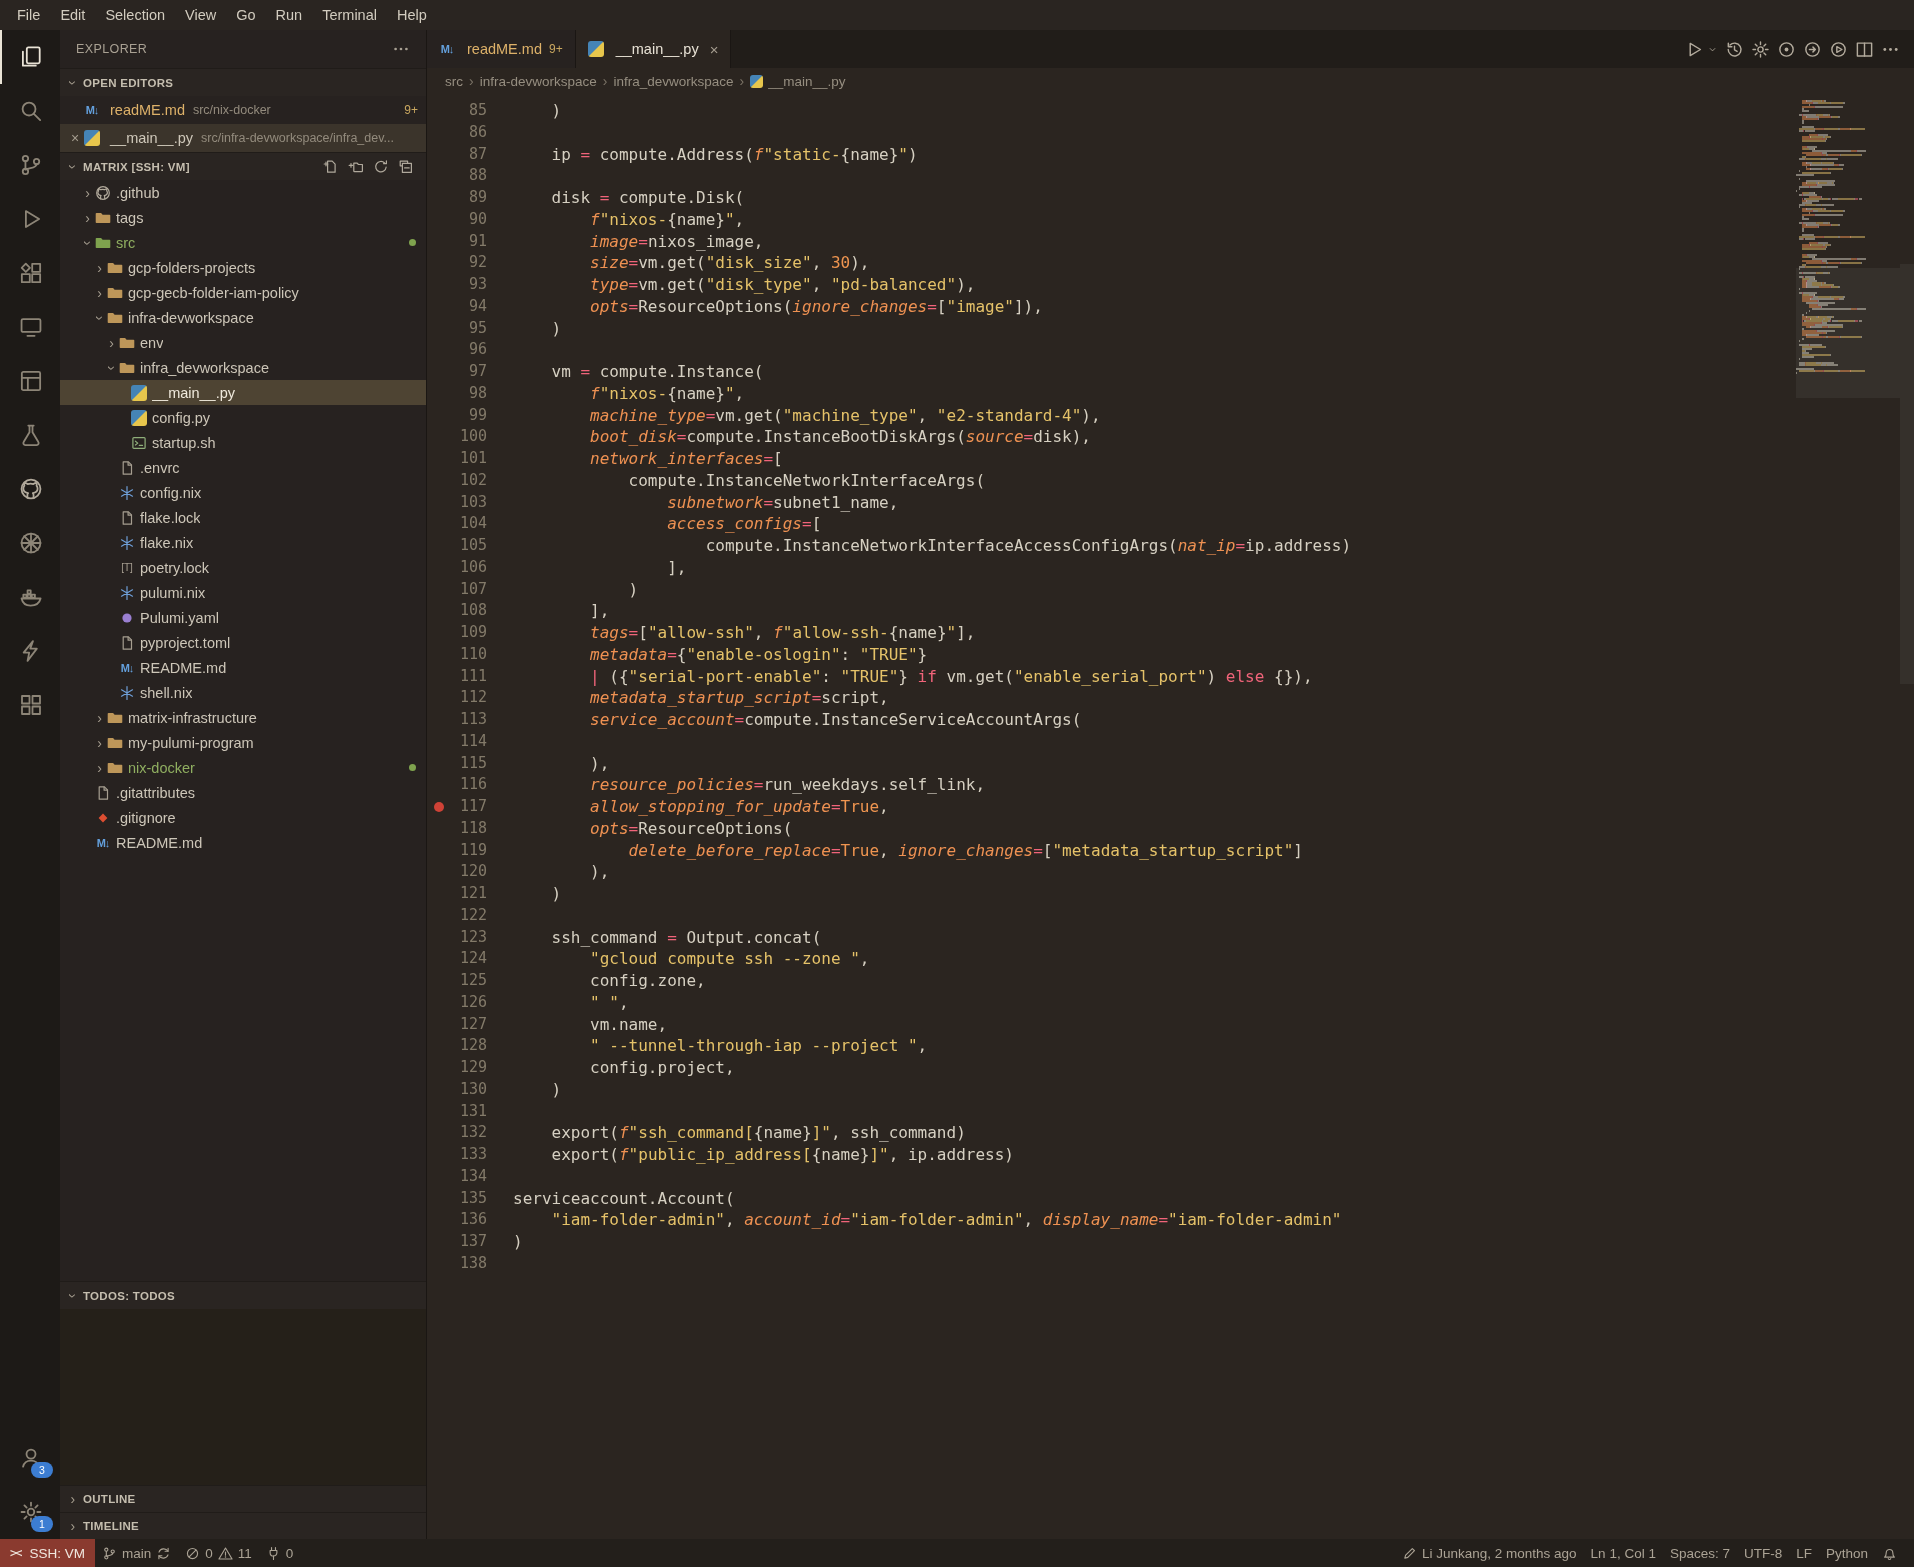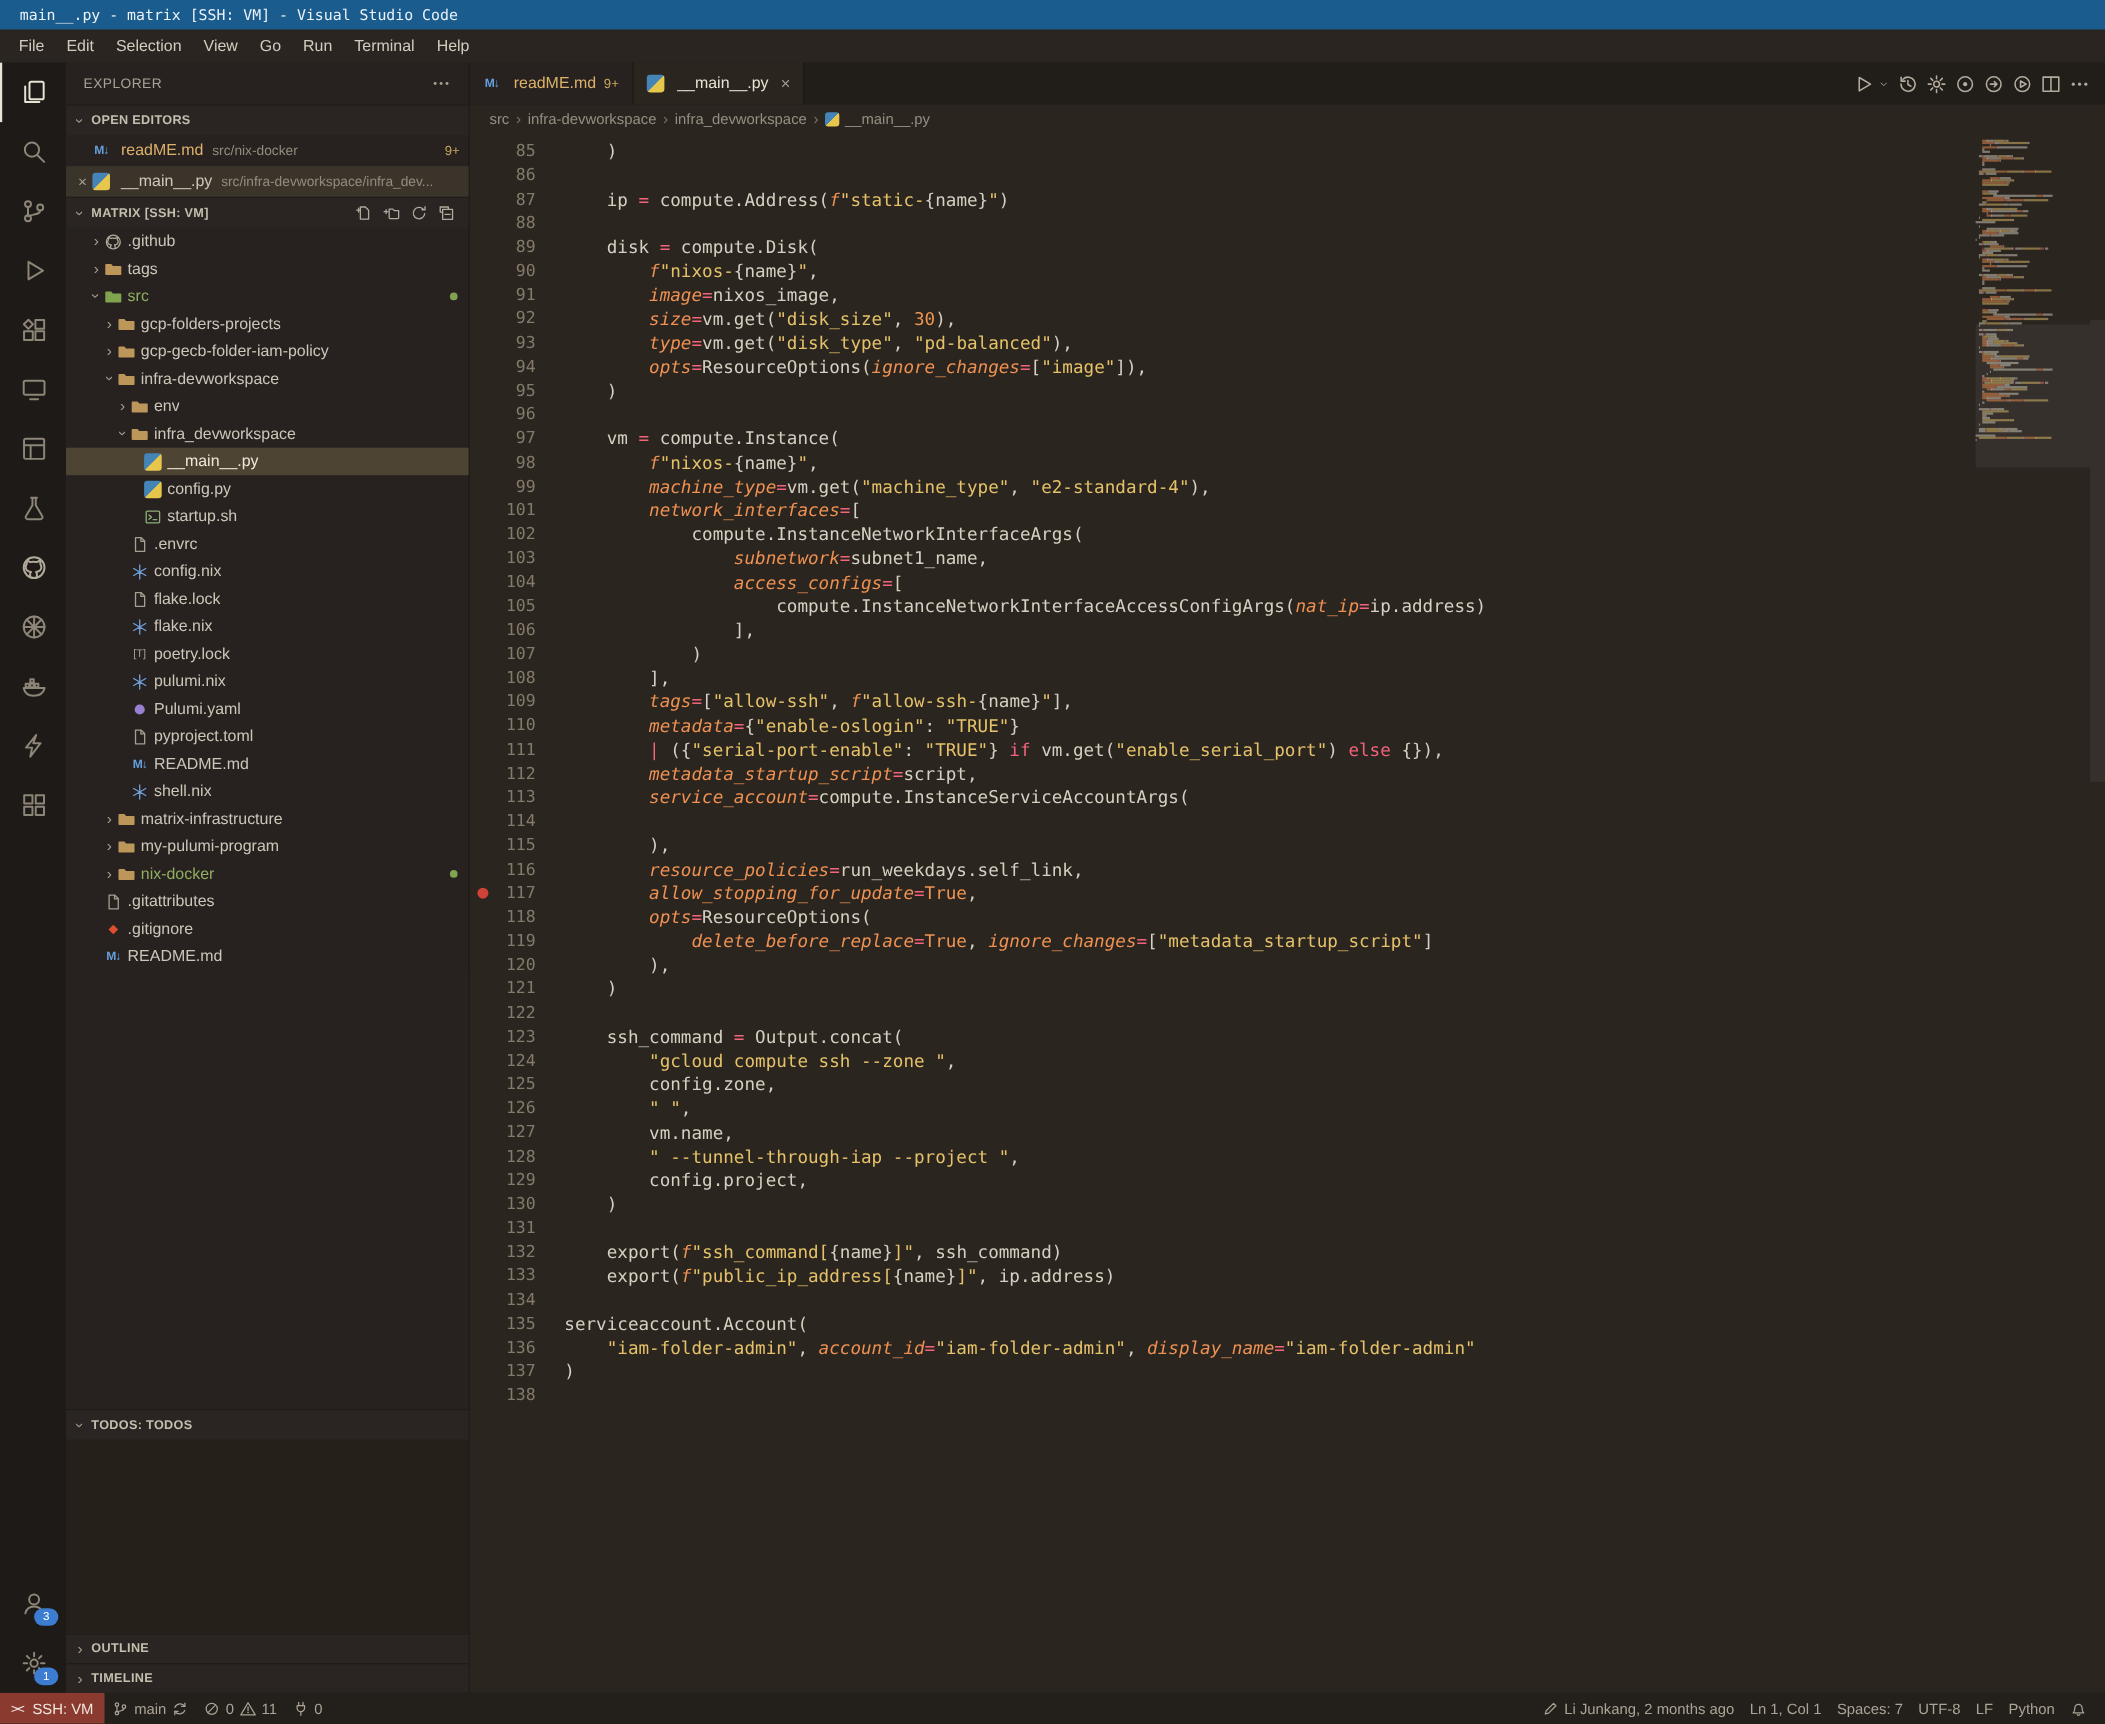--- a/index.html
+++ b/index.html
@@ -115,23 +115,20 @@
 
   .icon{display:inline-flex;align-items:center;justify-content:center;}
   .icon svg{width:100%;height:100%;display:block;}
   .icon svg *{fill:none;stroke:currentColor;stroke-width:1.2;stroke-linecap:round;stroke-linejoin:round;}
   .icon svg .f{fill:currentColor;stroke:none;}
 </style>
 </head>
 <body>
 
 <div class="window">
-  <div class="titlebar">
-    <span>main__.py - matrix [SSH: VM] - Visual Studio Code</span>
-  </div>
   <div class="menubar" id="menubar">
       <span class="menu-item">File</span>
       <span class="menu-item">Edit</span>
       <span class="menu-item">Selection</span>
       <span class="menu-item">View</span>
       <span class="menu-item">Go</span>
       <span class="menu-item">Run</span>
       <span class="menu-item">Terminal</span>
       <span class="menu-item">Help</span>
     </div>
@@ -804,20 +801,25 @@
             </div>
             <div class="cl">
               <span class="bp"></span>
               <span class="ln">98</span>
               <span class="lt"><span class="ind"></span><span class="ind"></span><span class="tk-f">f</span><span class="tk-s">"nixos-</span><span>{name}</span><span class="tk-s">"</span><span>,</span></span>
             </div>
             <div class="cl">
               <span class="bp"></span>
               <span class="ln">99</span>
               <span class="lt"><span class="ind"></span><span class="ind"></span><span class="tk-a">machine_type</span><span class="tk-o">=</span><span>vm.get(</span><span class="tk-s">"machine_type"</span><span>, </span><span class="tk-s">"e2-standard-4"</span><span>),</span></span>
+            </div>
+            <div class="cl">
+              <span class="bp"></span>
+              <span class="ln">100</span>
+              <span class="lt"><span class="ind"></span><span class="ind"></span><span class="tk-a">boot_disk</span><span class="tk-o">=</span><span>compute.InstanceBootDiskArgs(</span><span class="tk-a">source</span><span class="tk-o">=</span><span>disk),</span></span>
             </div>
             <div class="cl">
               <span class="bp"></span>
               <span class="ln">101</span>
               <span class="lt"><span class="ind"></span><span class="ind"></span><span class="tk-a">network_interfaces</span><span class="tk-o">=</span><span>[</span></span>
             </div>
             <div class="cl">
               <span class="bp"></span>
               <span class="ln">102</span>
               <span class="lt"><span class="ind"></span><span class="ind"></span><span class="ind"></span><span>compute.InstanceNetworkInterfaceArgs(</span></span>

